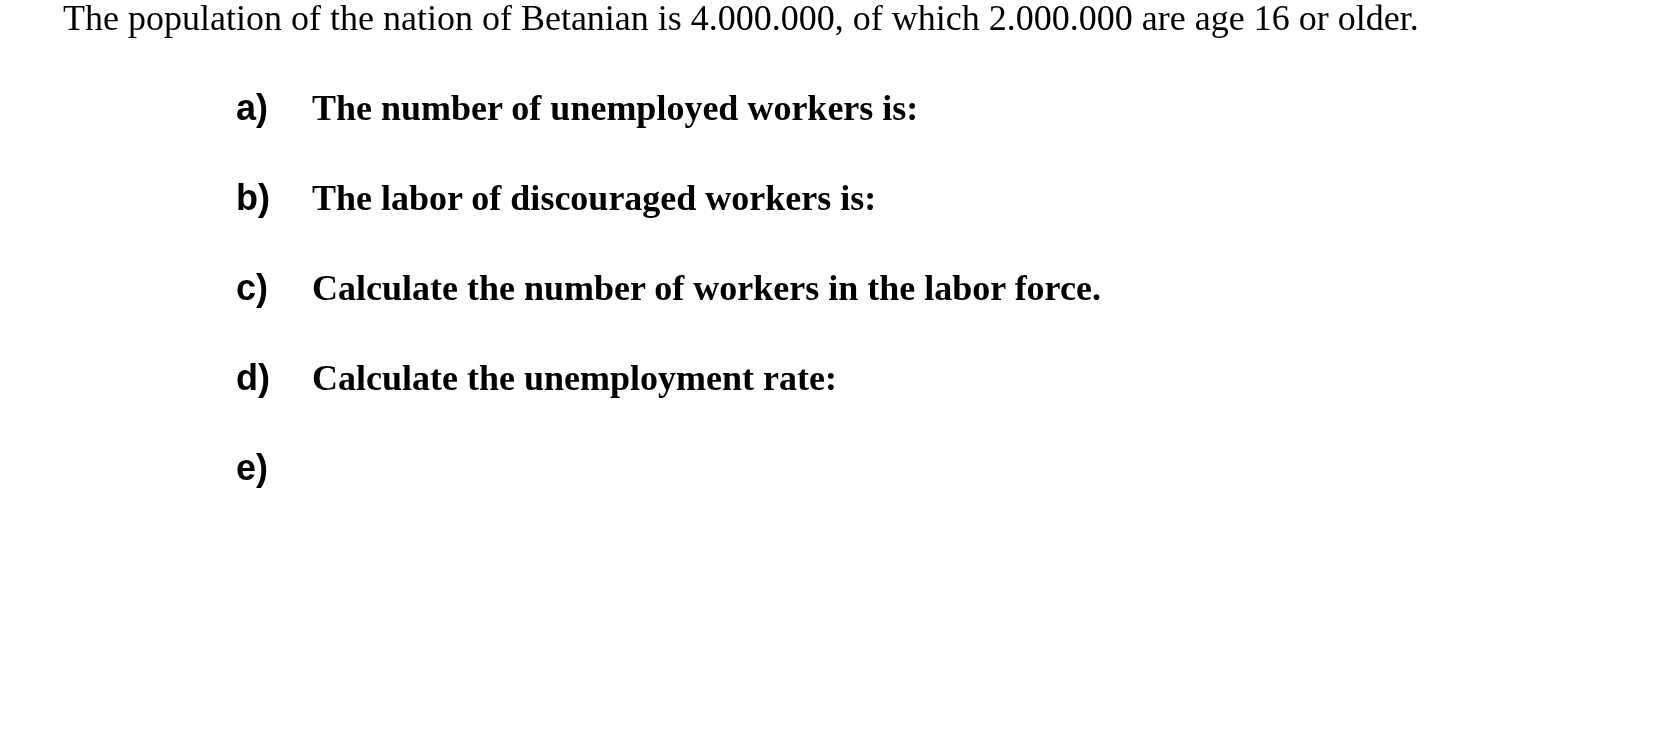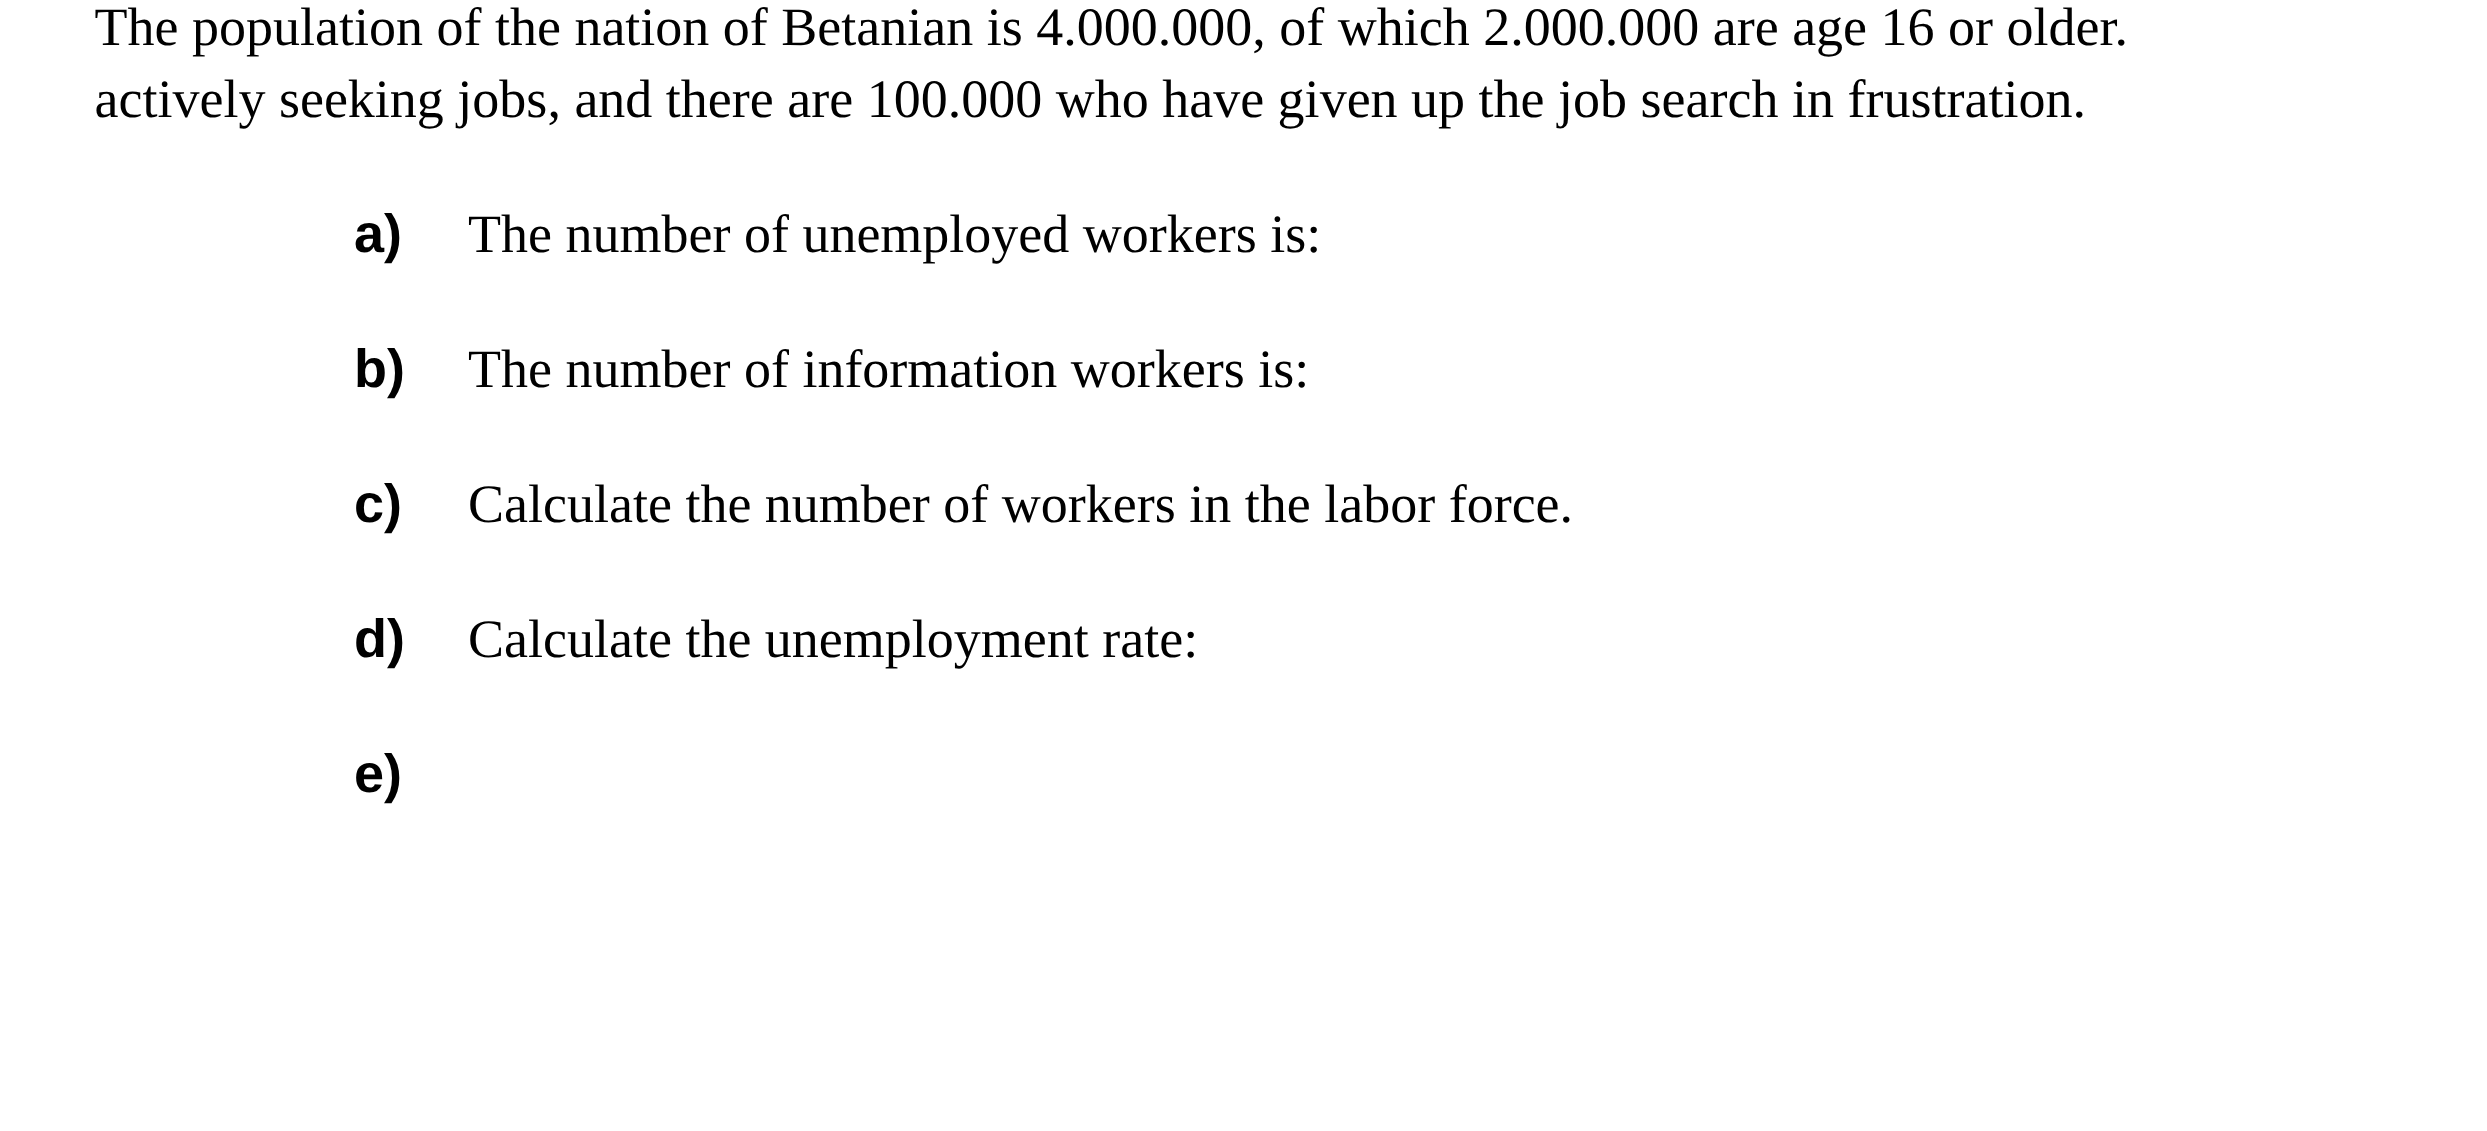--- a/index.html
+++ b/index.html
@@ -49,43 +49,43 @@
   }
   .part-label {
     flex: 0 0 76px;
     width: 76px;
     font-family: "Liberation Sans", "DejaVu Sans", sans-serif;
     font-weight: bold;
     font-size: 36px;
   }
   .part-text {
     flex: 0 0 auto;
+    font-weight: bold;
   }
 </style>
 </head>
 <body>
 
 <div class="page">
 
   <p class="intro">
     <span class="line">The population of the nation of Betanian is 4.000.000, of which 2.000.000 are age 16 or older.</span>
-    <span class="line">actively seeking jobs, and there are 100.000 who have given up the job search in frustration.</span>
   </p>
 
 
   <div class="parts">
 
     <div class="part">
       <span class="part-label">a)</span>
       <span class="part-text">The number of unemployed workers is:</span>
     </div>
 
     <div class="part">
       <span class="part-label">b)</span>
-      <span class="part-text">The number of information workers is:</span>
+      <span class="part-text">The labor of discouraged workers is:</span>
     </div>
 
     <div class="part">
       <span class="part-label">c)</span>
       <span class="part-text">Calculate the number of workers in the labor force.</span>
     </div>
 
     <div class="part">
       <span class="part-label">d)</span>
       <span class="part-text">Calculate the unemployment rate:</span>

